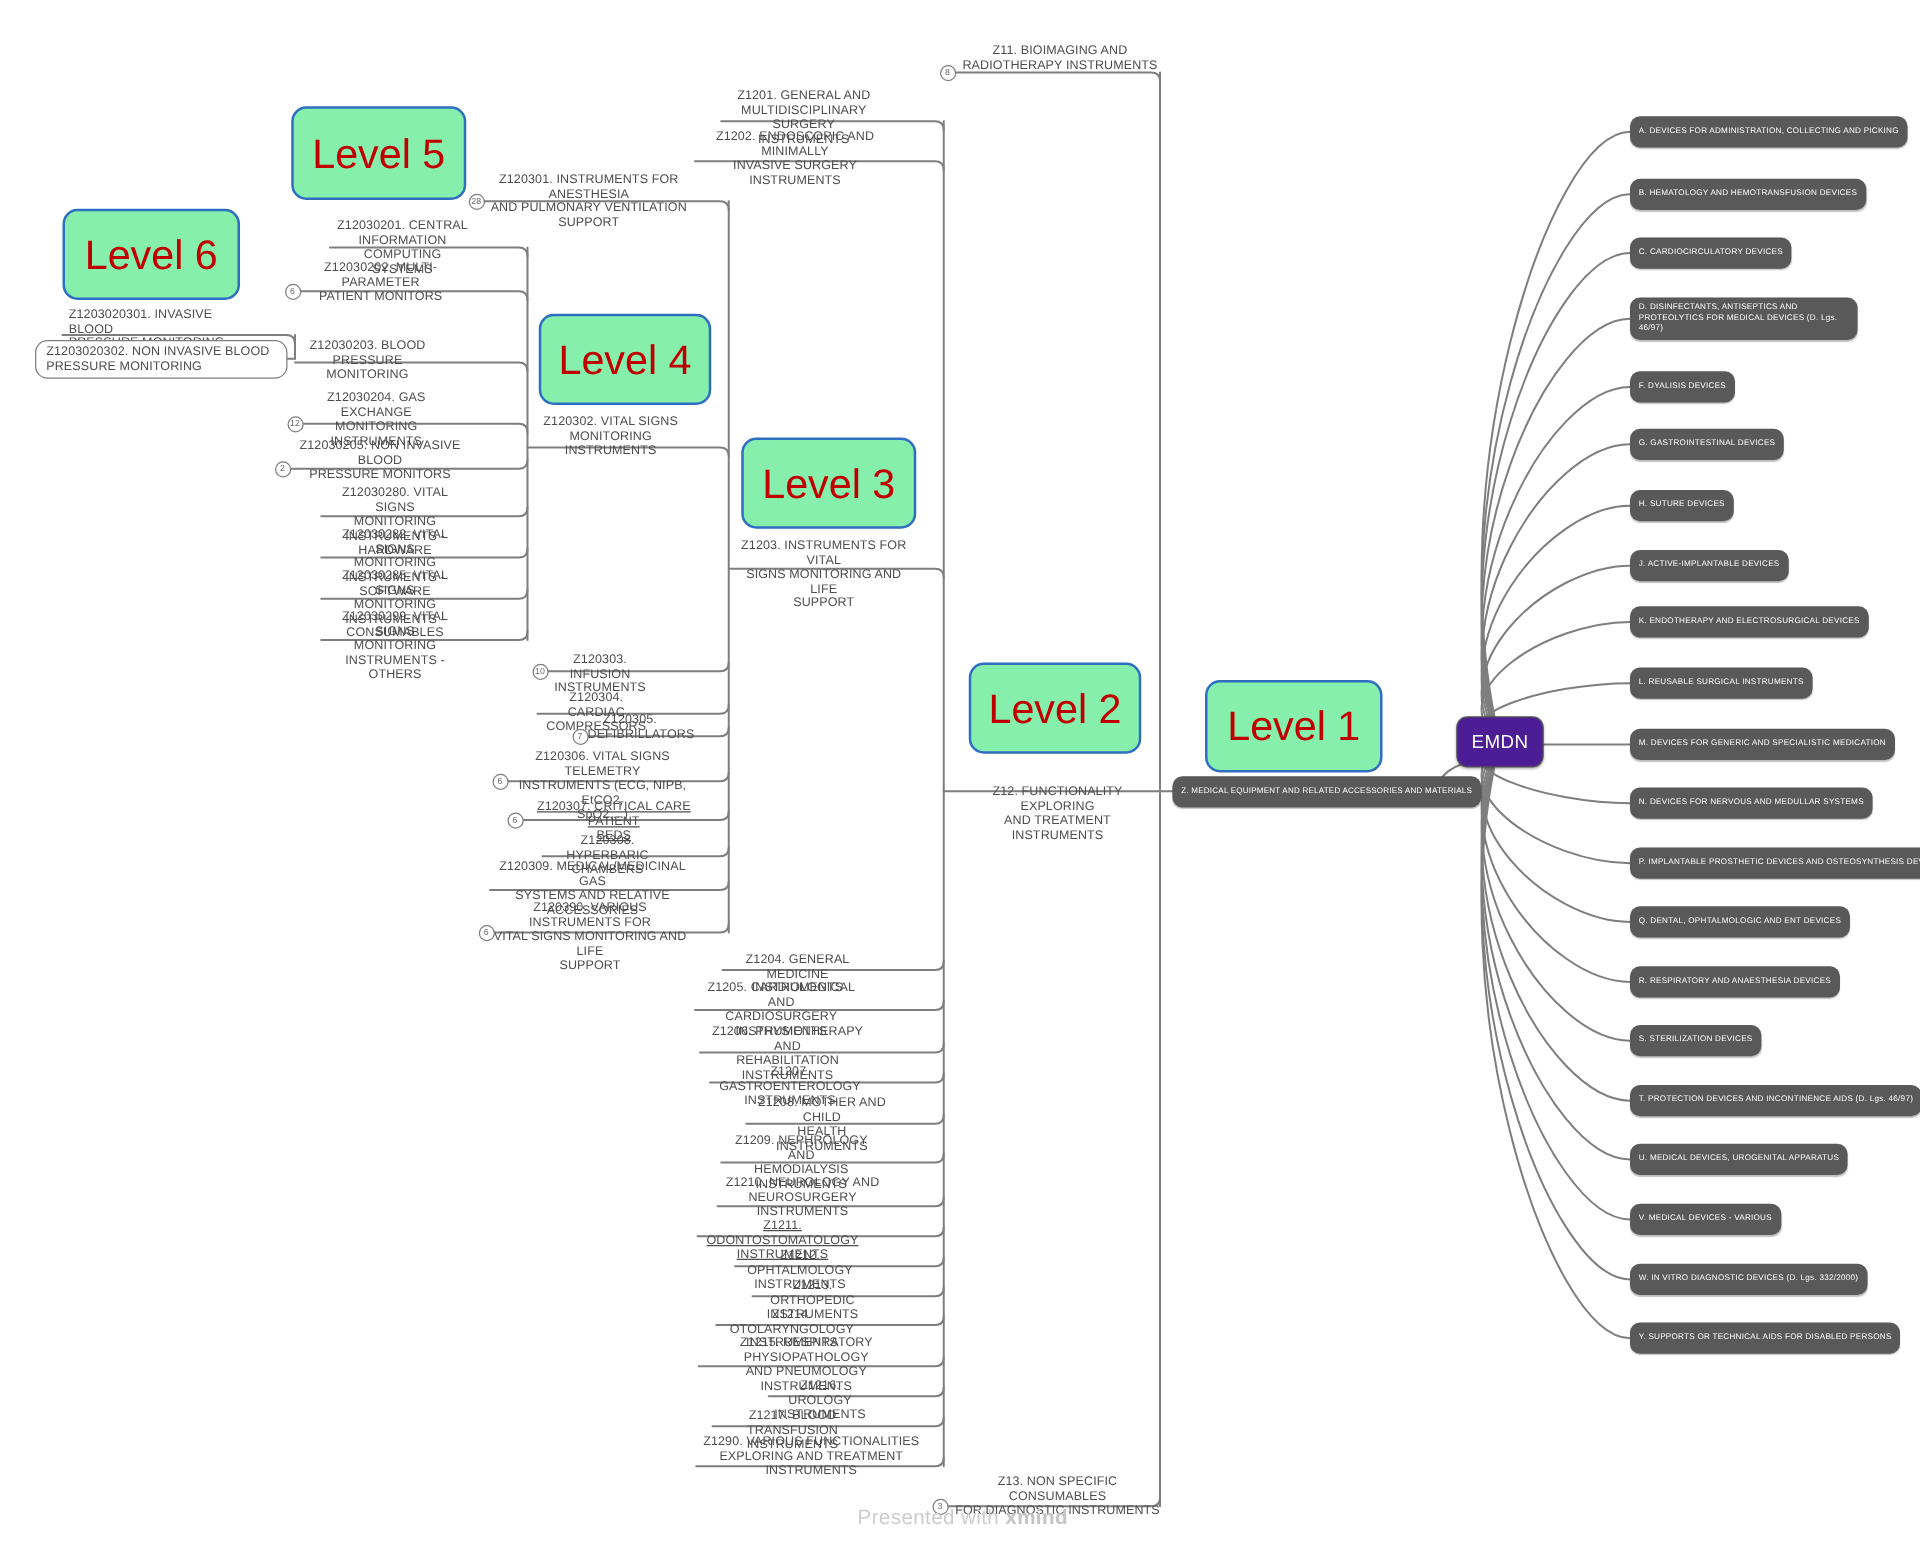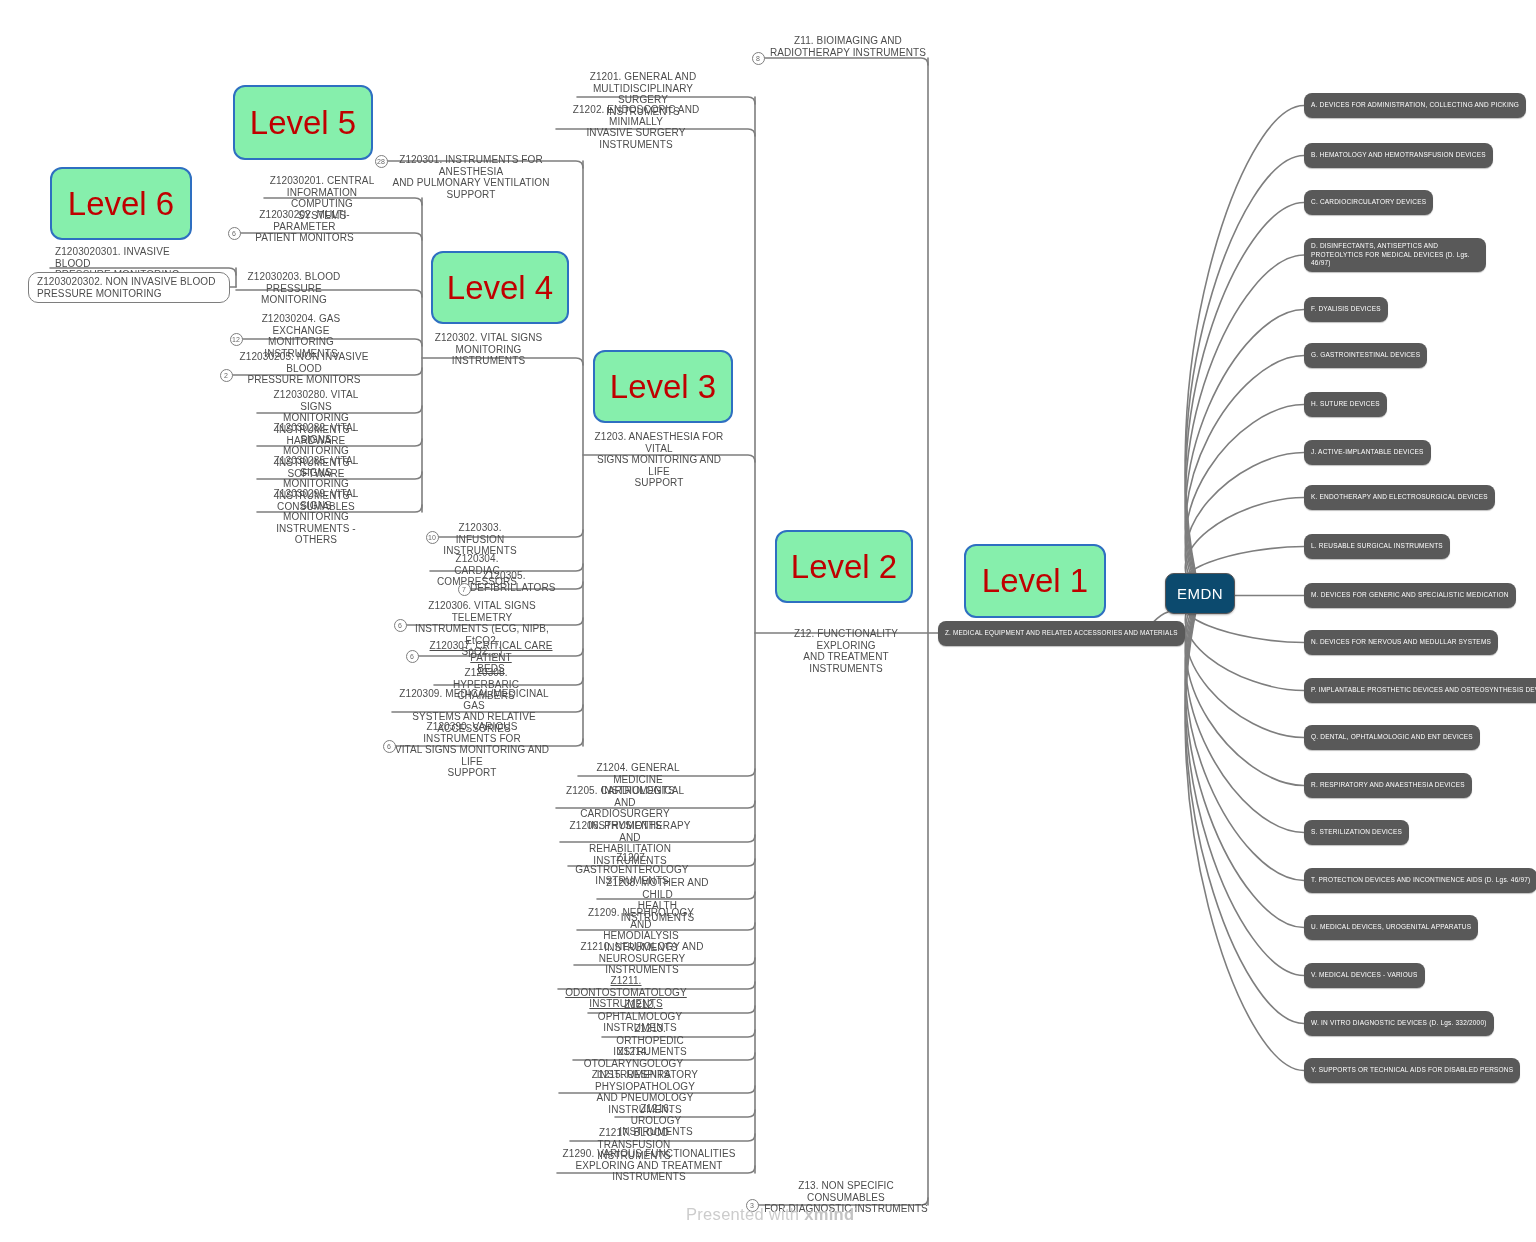--- a/index.html
+++ b/index.html
@@ -16,21 +16,21 @@
   }
   .line-topic.left{text-align:left;}
   .dark-topic{
     background:#595959;color:#ffffff;border-radius:8px;
     font-size:6.5px;letter-spacing:0.2px;line-height:8.6px;
     display:flex;align-items:center;padding:0 7px;height:25px;
     white-space:nowrap;box-shadow:0 1px 1px rgba(0,0,0,0.25);
   }
   .dark-topic.wrap{white-space:normal;}
   .root-topic{
-    background:#0c4a6e;border:1px solid #555557;color:#ffffff;border-radius:9px;
+    background:#4c1d95;border:1px solid #555557;color:#ffffff;border-radius:9px;
     display:flex;align-items:center;justify-content:center;
     font-size:15px;letter-spacing:0.4px;box-shadow:0 1px 2px rgba(0,0,0,0.3);
   }
   .box-topic{
     background:#ffffff;border:1.6px solid #7e7e7e;border-radius:10px;
     color:#4d4d4d;font-size:10px;line-height:11.5px;letter-spacing:0.1px;
     white-space:pre-line;padding:3px 8px;display:flex;flex-direction:column;justify-content:center;
     text-align:left;
   }
   .level-label{
@@ -133,21 +133,21 @@
       <div class="node line-topic" style="left: 766px; top: 604px; width: 160px; margin-top: 24px;">Z12. FUNCTIONALITY EXPLORING
 AND TREATMENT INSTRUMENTS</div>
       <div class="node line-topic" style="left: 761px; top: 1180px; width: 170px;">Z13. NON SPECIFIC CONSUMABLES
 FOR DIAGNOSTIC INSTRUMENTS</div>
       <div class="node badge" style="left: 745.5px; top: 1198.5px;">3</div>
       <div class="node line-topic" style="left: 578px; top: 71px; width: 130px;">Z1201. GENERAL AND
 MULTIDISCIPLINARY SURGERY
 INSTRUMENTS</div>
       <div class="node line-topic" style="left: 560px; top: 104px; width: 152px;">Z1202. ENDOSCOPIC AND MINIMALLY
 INVASIVE SURGERY INSTRUMENTS</div>
-      <div class="node line-topic" style="left: 590px; top: 431px; width: 138px;">Z1203. ANAESTHESIA FOR VITAL
+      <div class="node line-topic" style="left: 590px; top: 431px; width: 138px;">Z1203. INSTRUMENTS FOR VITAL
 SIGNS MONITORING AND LIFE
 SUPPORT</div>
       <div class="node line-topic" style="left: 582px; top: 762px; width: 112px;">Z1204. GENERAL MEDICINE
 INSTRUMENTS</div>
       <div class="node line-topic" style="left: 560px; top: 785px; width: 130px;">Z1205. CARDIOLOGICAL AND
 CARDIOSURGERY INSTRUMENTS</div>
       <div class="node line-topic" style="left: 566px; top: 820px; width: 128px;">Z1206. PHYSIOTHERAPY AND
 REHABILITATION INSTRUMENTS</div>
       <div class="node line-topic" style="left: 572px; top: 852px; width: 120px;">Z1207. GASTROENTEROLOGY
 INSTRUMENTS</div>
@@ -166,21 +166,21 @@
       <div class="node line-topic" style="left: 576px; top: 1046px; width: 115px;">Z1214. OTOLARYNGOLOGY
 INSTRUMENTS</div>
       <div class="node line-topic" style="left: 562px; top: 1069px; width: 166px;">Z1215. RESPIRATORY PHYSIOPATHOLOGY
 AND PNEUMOLOGY INSTRUMENTS</div>
       <div class="node line-topic" style="left: 618px; top: 1103px; width: 76px;">Z1216. UROLOGY
 INSTRUMENTS</div>
       <div class="node line-topic" style="left: 573px; top: 1127px; width: 122px;">Z1217. BLOOD TRANSFUSION
 INSTRUMENTS</div>
       <div class="node line-topic" style="left: 560px; top: 1148px; width: 178px;">Z1290. VARIOUS FUNCTIONALITIES
 EXPLORING AND TREATMENT INSTRUMENTS</div>
-      <div class="node line-topic" style="left: 389px; top: 138px; width: 164px; margin-top: 16px;">Z120301. INSTRUMENTS FOR ANESTHESIA
+      <div class="node line-topic" style="left: 389px; top: 138px; width: 164px;">Z120301. INSTRUMENTS FOR ANESTHESIA
 AND PULMONARY VENTILATION SUPPORT</div>
       <div class="node badge" style="left: 374.5px; top: 154.5px;">28</div>
       <div class="node line-topic" style="left: 431px; top: 332px; width: 115px;">Z120302. VITAL SIGNS
 MONITORING INSTRUMENTS</div>
       <div class="node line-topic" style="left: 435px; top: 522px; width: 90px;">Z120303. INFUSION
 INSTRUMENTS</div>
       <div class="node badge" style="left: 425.5px; top: 530.5px;">10</div>
       <div class="node line-topic" style="left: 433px; top: 553px; width: 88px;">Z120304. CARDIAC
 COMPRESSORS</div>
       <div class="node line-topic" style="left: 470px; top: 570px; width: 68px;">Z120305.

